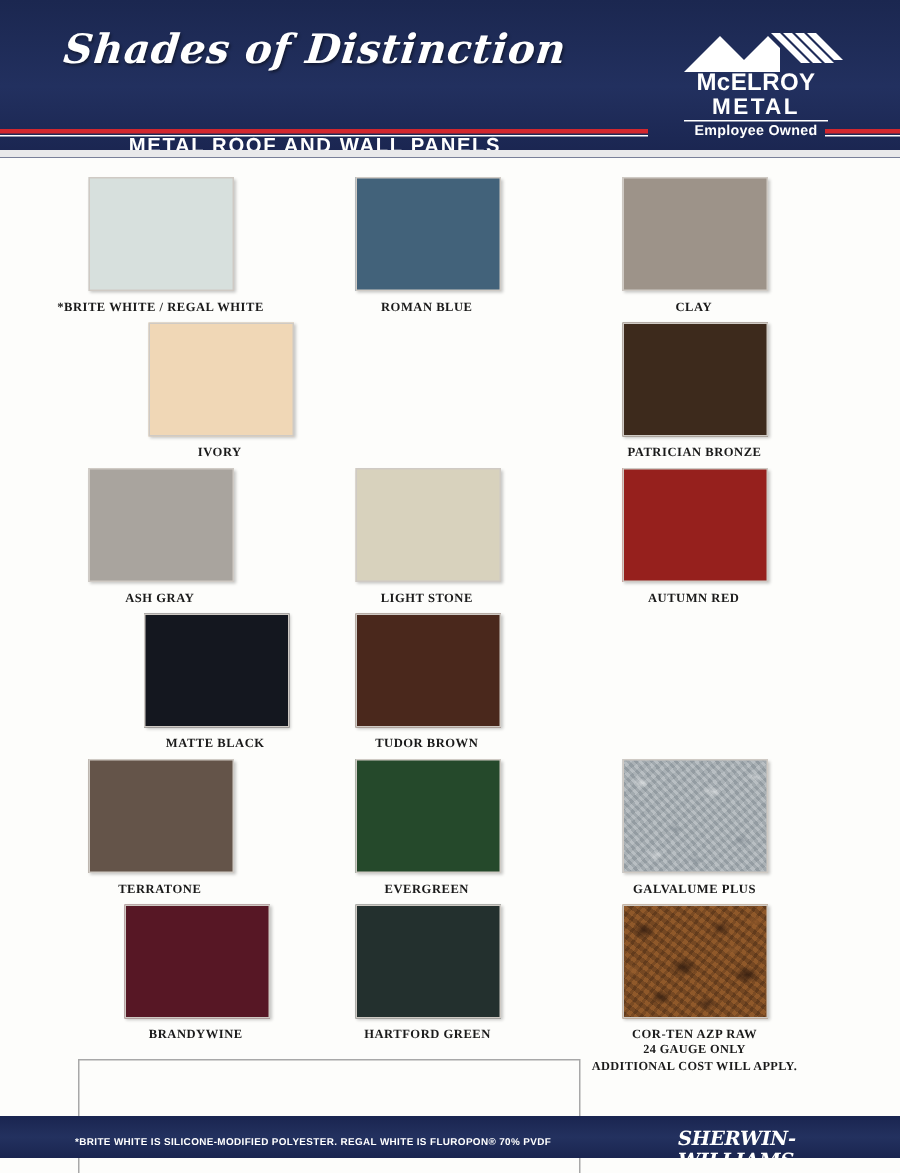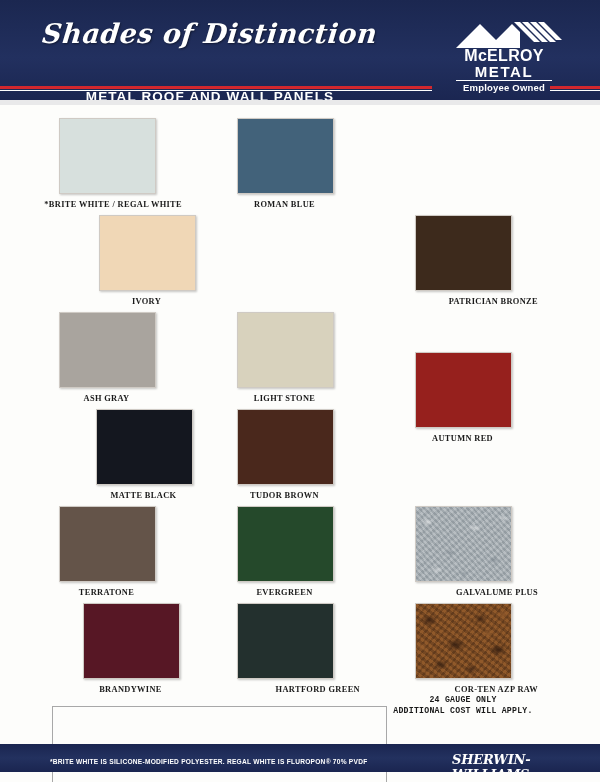--- a/index.html
+++ b/index.html
@@ -109,24 +109,24 @@
       radial-gradient(ellipse 7px 5px at 76% 40%, rgba(155,98,48,.7), transparent 72%),
       repeating-linear-gradient(37deg, rgba(60,34,18,.3) 0 3px, rgba(150,92,44,.22) 3px 6px),
       repeating-linear-gradient(-52deg, rgba(48,27,14,.26) 0 2px, rgba(158,100,50,.2) 2px 5px);
   }
   .lbl{
     margin-top:6px;width:95px;text-align:center;
     font-family:"Liberation Serif",serif;
     font-weight:bold;font-size:8.4px;letter-spacing:.35px;
     color:#1a1a1a;white-space:nowrap;
   }
-  .lbl.wide{width:150px;margin-left:-27px;text-align:right;}
+  .lbl.wide{width:150px;margin-left:-27px;}
   .lbl2{
     width:150px;margin-left:-27px;text-align:center;
-    font-family:Liberation Mono, monospace;font-weight:bold;
+    font-family:Liberation Serif, serif;font-weight:bold;
     font-size:8.2px;letter-spacing:.25px;color:#1a1a1a;line-height:11px;
   }
 
   
   .deepbox{
     position:absolute;left:52px;top:601px;width:333px;height:124px;
     border:1px solid #a8a8a8;background:transparent;
   }
 
   
@@ -186,39 +186,43 @@
   <div class="grid">
 
     <div class="cell" style="left:59px;top:13px;">
       <div class="sw" style="background: rgb(215, 224, 221);"></div>
       <div class="lbl wide">*BRITE WHITE / REGAL WHITE</div>
     </div>
     <div class="cell" style="left:237px;top:13px;">
       <div class="sw" style="background: rgb(66, 98, 122);"></div>
       <div class="lbl">ROMAN BLUE</div>
     </div>
+    <div class="cell" style="left:415px;top:13px;">
+      <div class="sw" style="background: rgb(157, 147, 137);"></div>
+      <div class="lbl">CLAY</div>
+    </div>
 
     <div class="cell" style="left:59px;top:110px;padding-left:40px;">
       <div class="sw" style="background: rgb(240, 215, 182);"></div>
       <div class="lbl">IVORY</div>
     </div>
     <div class="cell" style="left:415px;top:110px;">
       <div class="sw" style="background: rgb(61, 42, 28);"></div>
       <div class="lbl wide">PATRICIAN BRONZE</div>
     </div>
 
     <div class="cell" style="left:59px;top:207px;">
       <div class="sw" style="background: rgb(169, 164, 158);"></div>
       <div class="lbl">ASH GRAY</div>
     </div>
     <div class="cell" style="left:237px;top:207px;">
       <div class="sw" style="background: rgb(216, 210, 189);"></div>
       <div class="lbl">LIGHT STONE</div>
     </div>
-    <div class="cell" style="left:415px;top:207px;margin-top:40px;">
+    <div class="cell" style="left:415px;top:207px;">
       <div class="sw" style="background: rgb(150, 32, 29);"></div>
       <div class="lbl">AUTUMN RED</div>
     </div>
 
     <div class="cell" style="left:59px;top:304px;padding-left:37px;">
       <div class="sw" style="background: rgb(20, 23, 31);"></div>
       <div class="lbl">MATTE BLACK</div>
     </div>
     <div class="cell" style="left:237px;top:304px;">
       <div class="sw" style="background: rgb(74, 40, 28);"></div>

